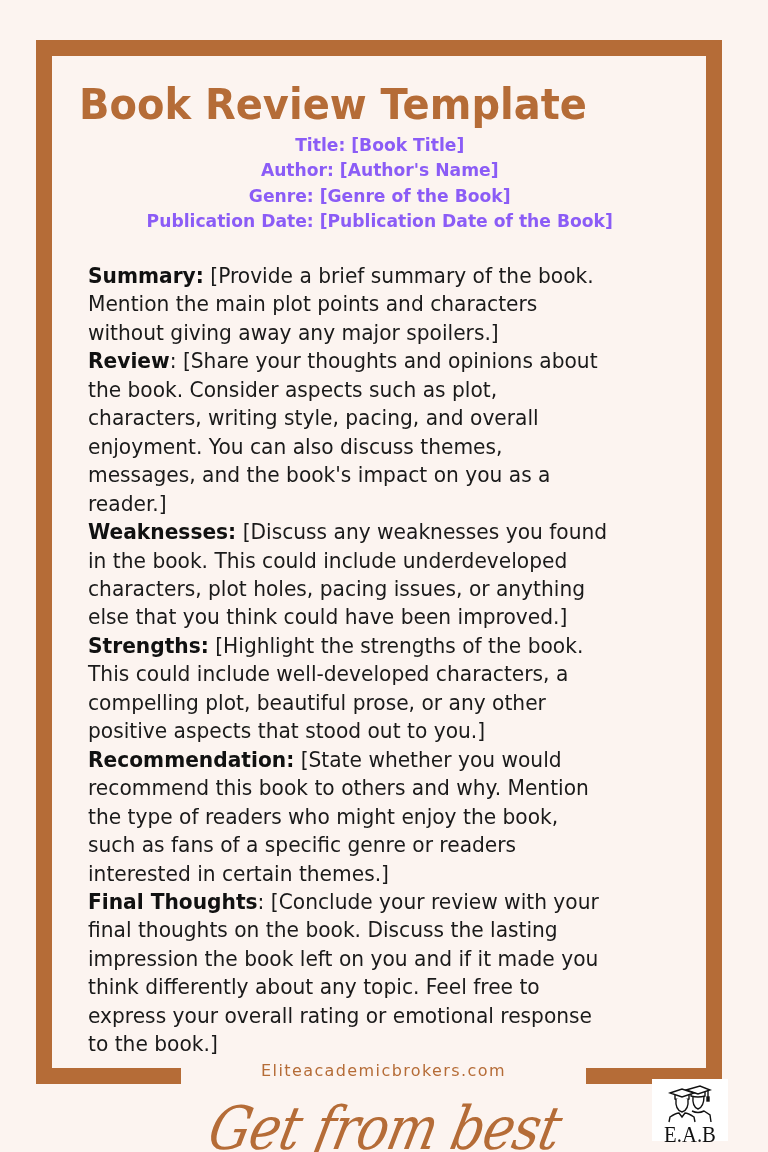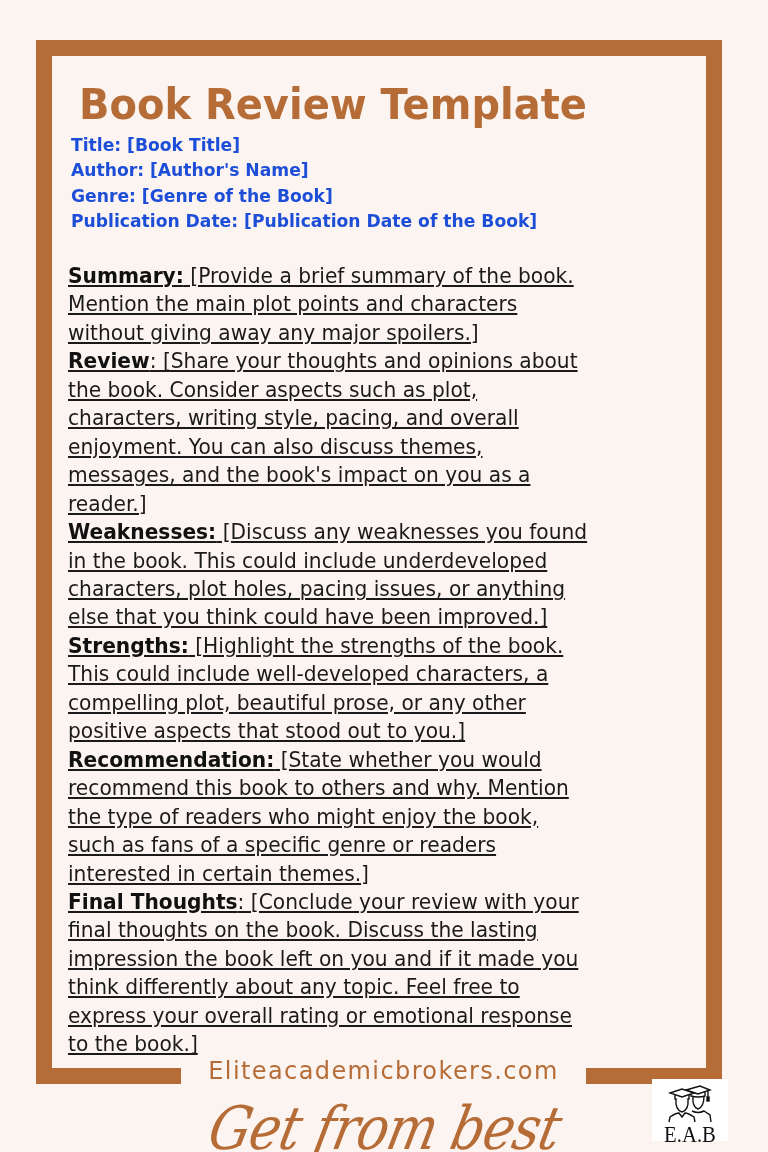--- a/index.html
+++ b/index.html
@@ -22,36 +22,36 @@
     position: absolute; left: 79px; top: 76px; width: 600px;
     font-family: "DejaVu Sans", sans-serif; font-weight: bold;
     font-size: 43px; line-height: 56px; color: #b56c37;
     letter-spacing: 0px; white-space: nowrap;
     transform: scaleX(0.93); transform-origin: left center;
   }
 
   .meta {
     position: absolute; left: 71px; top: 133px; width: 630px;
     font-family: "DejaVu Sans", sans-serif; font-weight: bold;
-    font-size: 17.5px; line-height: 25.3px; color: #1d4ed8;
+    font-size: 17.5px; line-height: 25.3px; color: #8b5cf6; text-align: center;
   }
   .meta div { white-space: nowrap; transform: scaleX(0.98); transform-origin: left center; }
 
   .body {
-    position: absolute; left: 68px; top: 262px; width: 640px;
+    position: absolute; left: 88px; top: 262px; width: 640px;
     font-family: "DejaVu Sans", sans-serif;
-    font-size: 20.5px; line-height: 28.45px; color: #1a1a1a; text-decoration: underline;
+    font-size: 20.5px; line-height: 28.45px; color: #1a1a1a;
   }
   .body .section { margin: 0; }
   .body .label { font-weight: bold; color: #111; }
   .body .line { white-space: nowrap; display: block; transform: scaleX(0.985); transform-origin: left center; }
 
   .footer-url {
     position: absolute; left: 181px; top: 1056px; width: 405px; text-align: center;
-    font-family: "DejaVu Sans", sans-serif; font-size: 24px; line-height: 30px;
+    font-family: "DejaVu Sans", sans-serif; font-size: 16px; line-height: 30px;
     color: #b56c37; letter-spacing: 1.4px;
   }
   .tagline {
     position: absolute; left: 220px; top: 1082px; width: 360px;
     font-family: "DejaVu Serif", serif; font-style: italic;
     font-size: 52px; line-height: 80px; color: #b56c37;
     white-space: nowrap; letter-spacing: -1px;
     transform: skewX(-12deg) scaleY(1.15); transform-origin: left top;
   }
   .logo-box {

